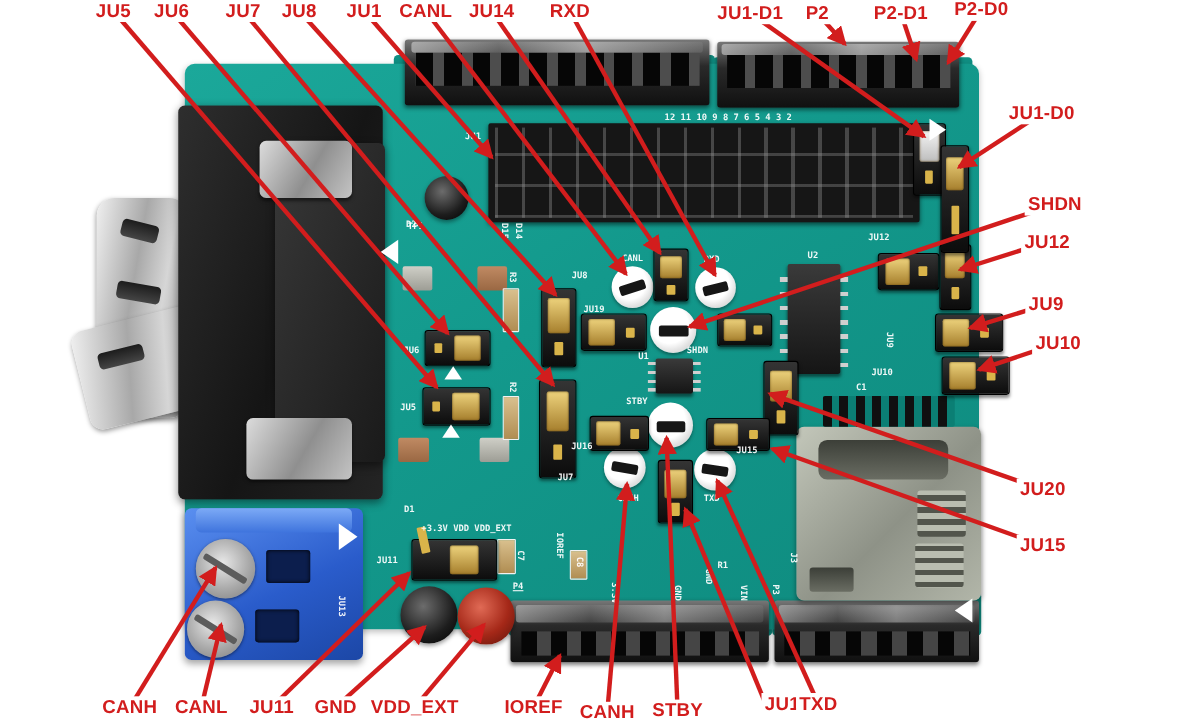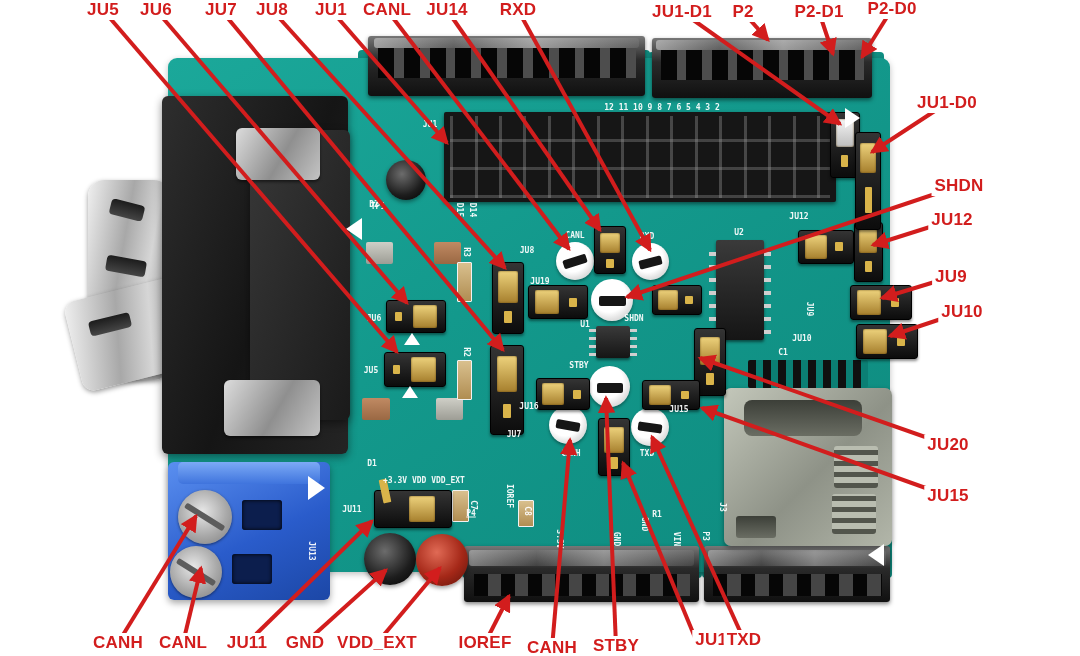--- a/index.html
+++ b/index.html
@@ -267,21 +267,21 @@
       <div class="silk" style="left: 430px; top: 124px;">JU1</div>
       <div class="silk" style="left: 662px; top: 107px; text-align: center;">12 11 10 9 8 7 6 5 4 3 2</div>
       <div class="silk" style="left: 459px; top: 210px; transform: translate(-50%, -50%) rotate(90deg);">D15</div>
       <div class="silk" style="left: 472px; top: 210px; transform: translate(-50%, -50%) rotate(90deg);">D14</div>
       <div class="silk" style="left: 374px; top: 204px;">D2</div>
       <div class="silk" style="left: 372px; top: 463px;">D1</div>
       <div class="silk" style="left: 424px; top: 480px;">+3.3V VDD VDD_EXT</div>
       <div class="silk" style="left: 352px; top: 509px;">JU11</div>
       <div class="silk" style="left: 311px; top: 551px; transform: translate(-50%, -50%) rotate(90deg);">JU13</div>
       <div class="silk" style="left: 473px; top: 505px; transform: translate(-50%, -50%) rotate(90deg);">C7</div>
-      <div class="silk" style="left: 471px; top: 513px; text-decoration: underline;">P4</div>
+      <div class="silk" style="left: 471px; top: 533px; text-decoration: underline;">P4</div>
       <div class="silk" style="left: 509px; top: 496px; transform: translate(-50%, -50%) rotate(90deg);">IOREF</div>
       <div class="silk" style="left: 527px; top: 511px; transform: translate(-50%, -50%) rotate(90deg);">C8</div>
       <div class="silk" style="left: 559px; top: 539px; transform: translate(-50%, -50%) rotate(90deg);">3.3V</div>
       <div class="silk" style="left: 616px; top: 539px; transform: translate(-50%, -50%) rotate(90deg);">GND</div>
       <div class="silk" style="left: 644px; top: 524px; transform: translate(-50%, -50%) rotate(90deg);">GND</div>
       <div class="silk" style="left: 657px; top: 514px;">R1</div>
       <div class="silk" style="left: 676px; top: 539px; transform: translate(-50%, -50%) rotate(90deg);">VIN</div>
       <div class="silk" style="left: 705px; top: 536px; transform: translate(-50%, -50%) rotate(90deg);">P3</div>
       <div class="silk" style="left: 722px; top: 507px; transform: translate(-50%, -50%) rotate(90deg);">J3</div>
       <div class="silk" style="left: 585px; top: 324px;">U1</div>

